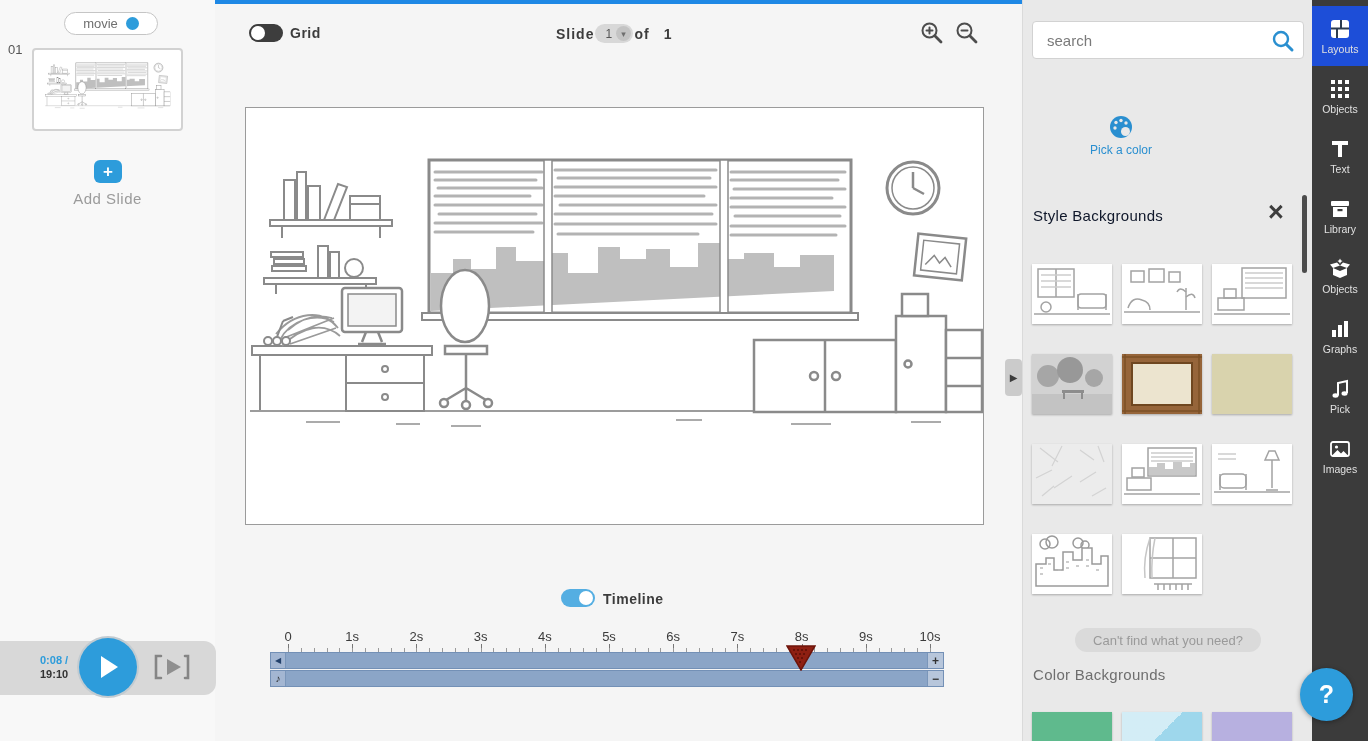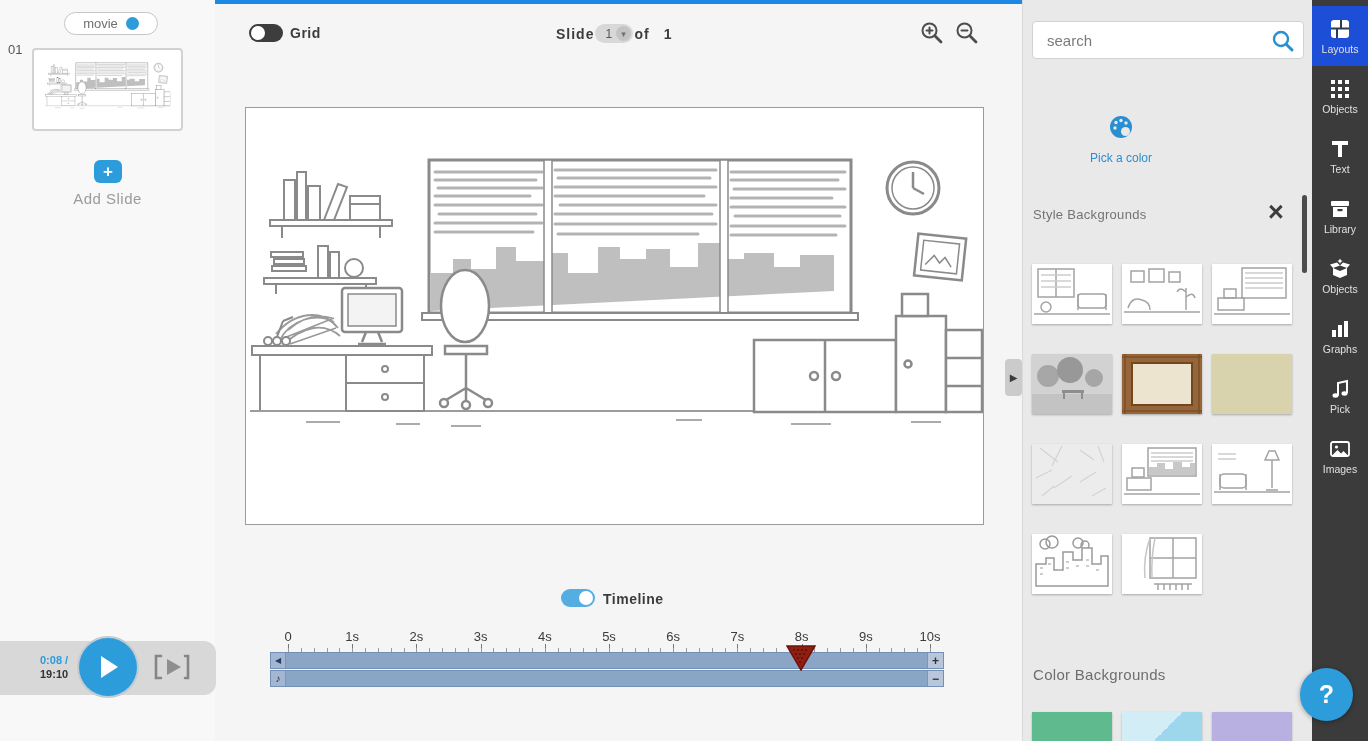--- a/index.html
+++ b/index.html
@@ -82,23 +82,23 @@
   
   .right-panel{position:absolute;left:1022px;top:0;width:290px;height:741px;background:#e9e9e9;border-left:1px solid #dadada}
   .search-box{position:absolute;left:9px;top:21px;width:272px;height:38px;background:#fff;border:1px solid #d2d2d2;
     border-radius:4px;box-sizing:border-box}
   .search-box input{position:absolute;left:0;top:0;width:100%;height:100%;border:none;outline:none;background:transparent;
     padding:0 42px 0 14px;font-size:15px;color:#555;font-family:inherit;box-sizing:border-box}
   .search-box input::placeholder{color:#7a7a7a}
   .search-box .mag{position:absolute;right:8px;top:7px;cursor:pointer}
   .bg-opt{position:absolute;top:112px;width:104px;text-align:center;cursor:pointer}
   .bg-opt .ic{height:28px;display:flex;align-items:flex-end;justify-content:center}
-  .bg-opt .olbl{font-size:12px;color:#2a8fd0;margin-top:12px;line-height:1.15}
+  .bg-opt .olbl{font-size:12px;color:#2a8fd0;margin-top:4px;line-height:1.15}
   .opt-color{left:46px}.opt-upload{left:150px}
-  .style-header{position:absolute;left:10px;top:207px;font-size:13px;color:#737373;letter-spacing:.3px}
+  .style-header{position:absolute;left:10px;top:207px;font-size:15px;color:#0f172a;letter-spacing:.3px}
   .close-x{position:absolute;left:245px;top:199px;font-size:27px;color:#3d3d3d;font-weight:bold;cursor:pointer;line-height:1}
   .scroll-thumb{position:absolute;left:279px;top:195px;width:5px;height:78px;background:#4c4c4c;border-radius:3px;cursor:pointer}
   .bg-thumb{position:absolute;width:80px;height:60px;background:#fff;box-shadow:0 1px 2px rgba(0,0,0,.28);
     overflow:hidden;cursor:pointer}
   .bg-thumb svg{width:100%;height:100%;display:block}
   .cant-find{position:absolute;left:52px;top:628px;width:186px;height:24px;background:#dadada;border-radius:12px;
     color:#9a9a9a;font-size:13px;display:flex;align-items:center;justify-content:center;cursor:pointer}
   .color-header{position:absolute;left:10px;top:666px;font-size:15px;color:#6e6e6e;letter-spacing:.3px}
   .swatch{position:absolute;top:712px;width:80px;height:42px;cursor:pointer;box-shadow:0 1px 2px rgba(0,0,0,.25)}
   .swatch.diag{background-image:linear-gradient(135deg,rgba(255,255,255,.55) 50%,rgba(0,0,0,0) 50%)}
@@ -493,20 +493,21 @@
         <g stroke="#a3a3a3" stroke-width="1.5" fill="none">
       <rect x="28" y="4" width="46" height="40" fill="#fff"></rect>
       <line x1="51" y1="4" x2="51" y2="44"></line>
           <line x1="28" y1="24" x2="74" y2="24"></line>
       <path d="M28 4 q-7 20 -5 40 M33 4 q-4 20 -3 40" stroke="#c6c6c6"></path>
       <path d="M32 50 h38 M36 50 v6 M42 50 v6 M48 50 v6 M54 50 v6 M60 50 v6 M66 50 v6"></path>
     </g>
       </svg>
   </div>
 
+  <div class="cant-find">Can't find what you need?</div>
   <div class="color-header">Color Backgrounds</div>
 
   <div class="swatch" style="left: 9px; background-color: rgb(95, 186, 141);"></div>
   <div class="swatch diag" style="left: 99px; background-color: rgb(158, 215, 236);"></div>
   <div class="swatch" style="left: 189px; background-color: rgb(183, 176, 224);"></div>
 </div>
 
 <div class="help-btn">
   <span>?</span>
 </div>

